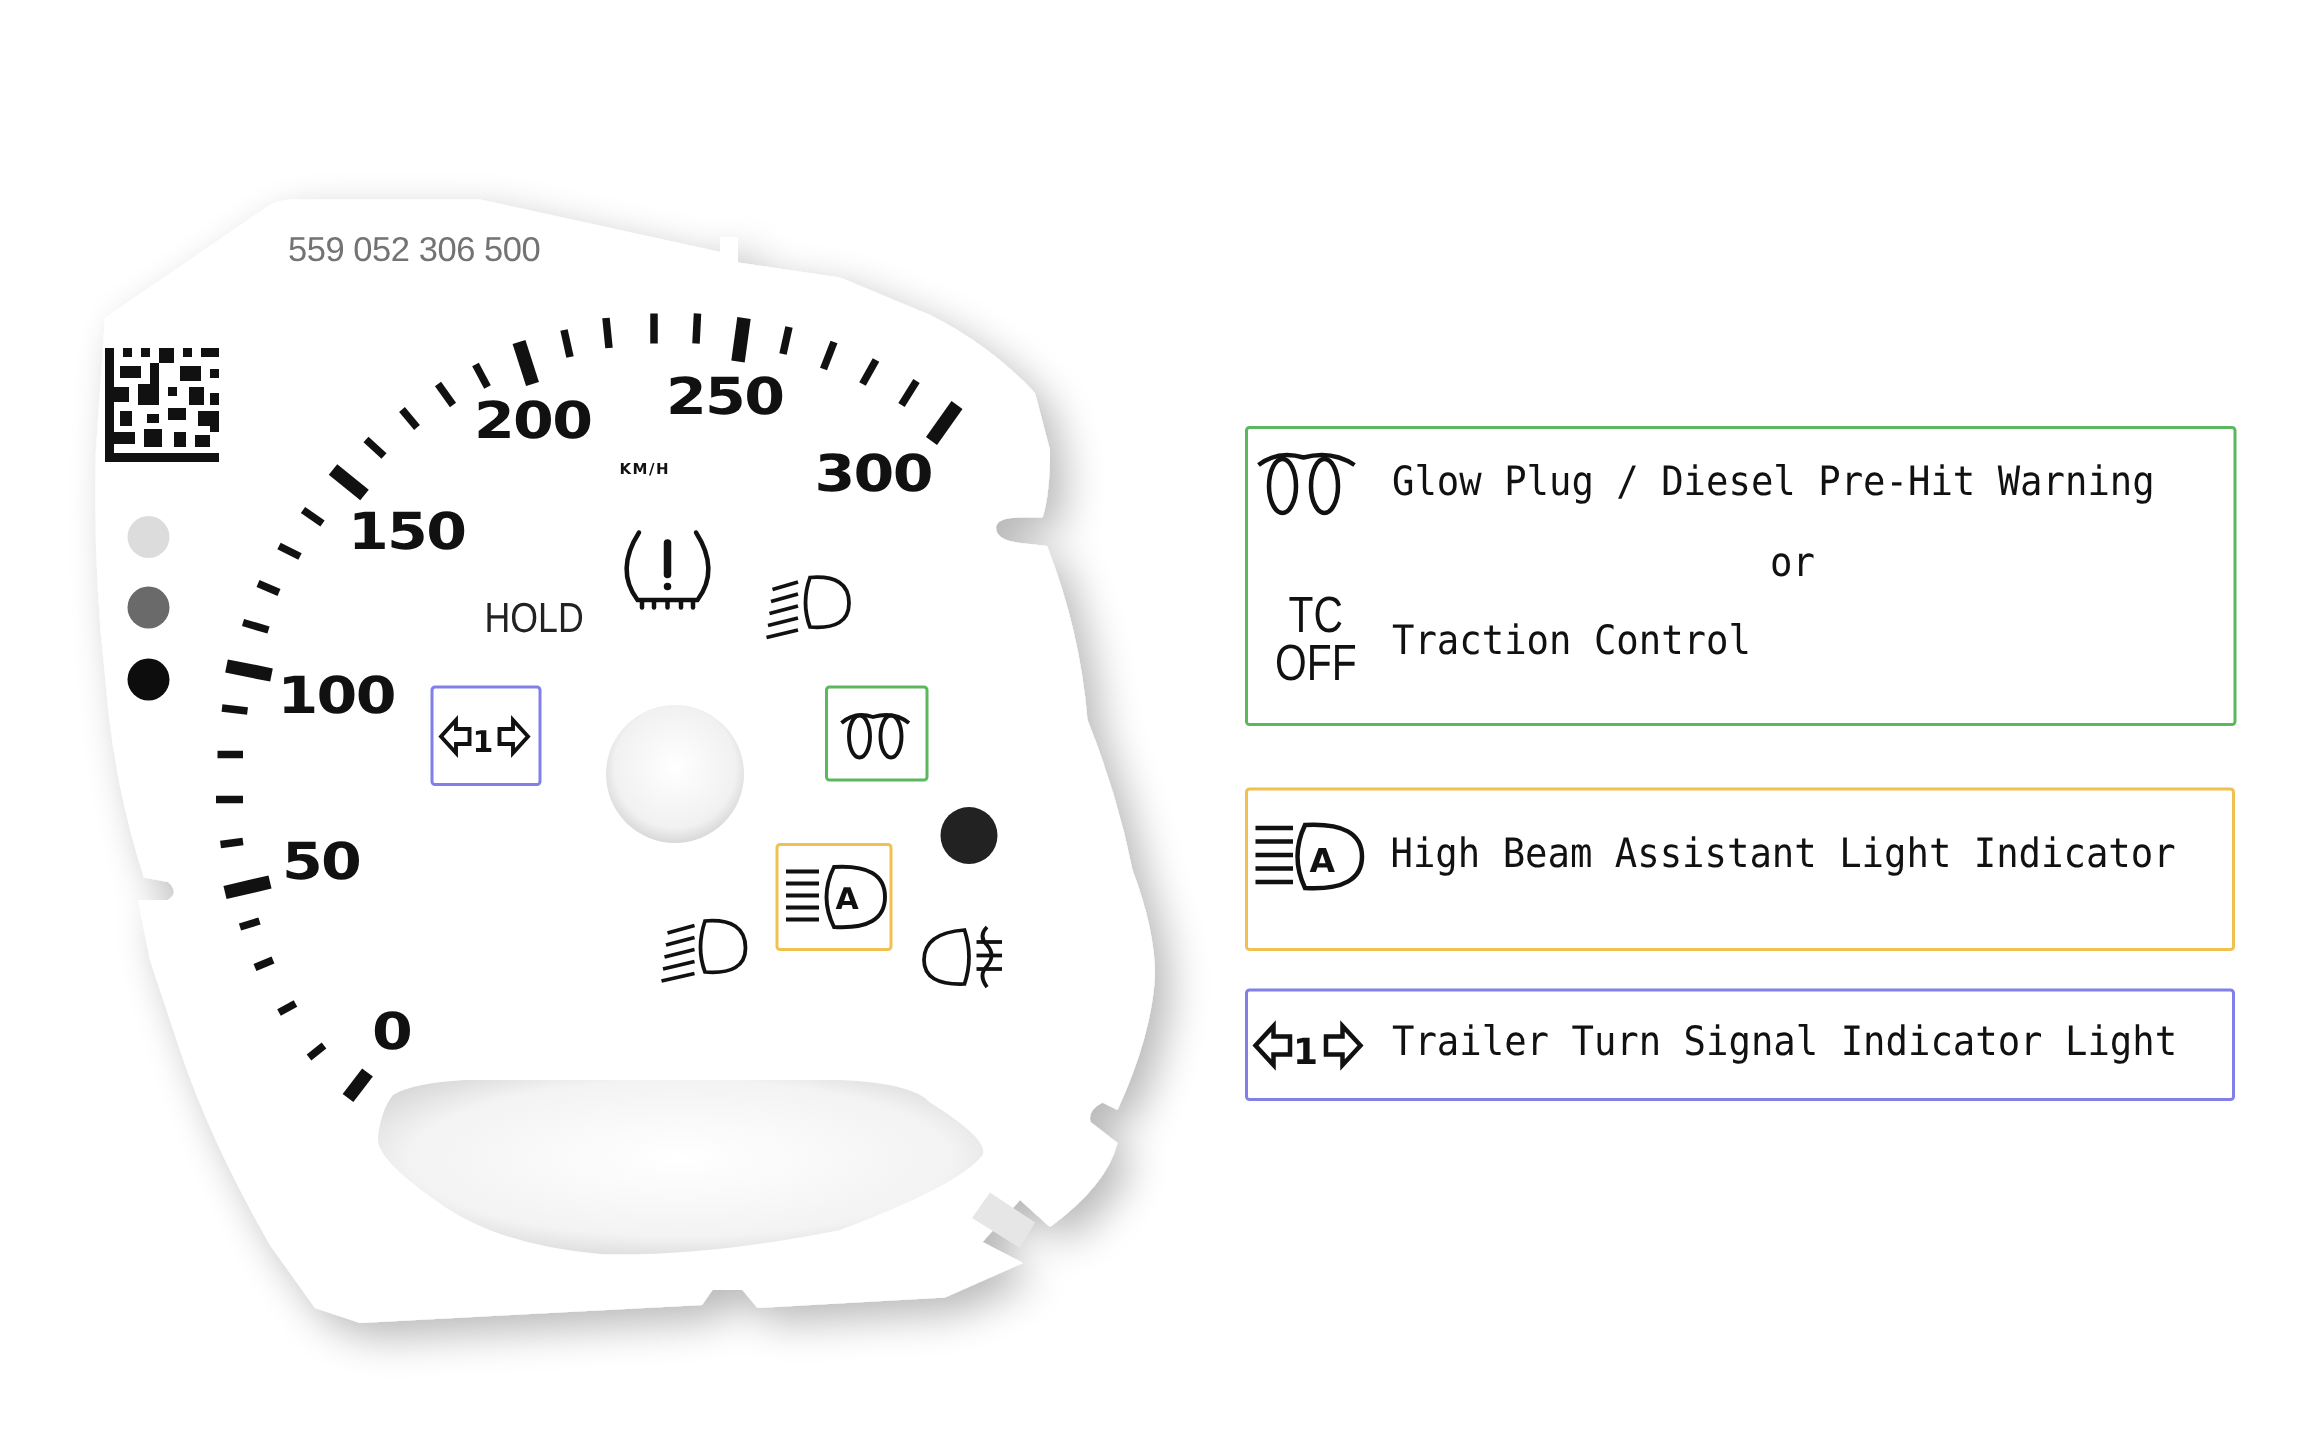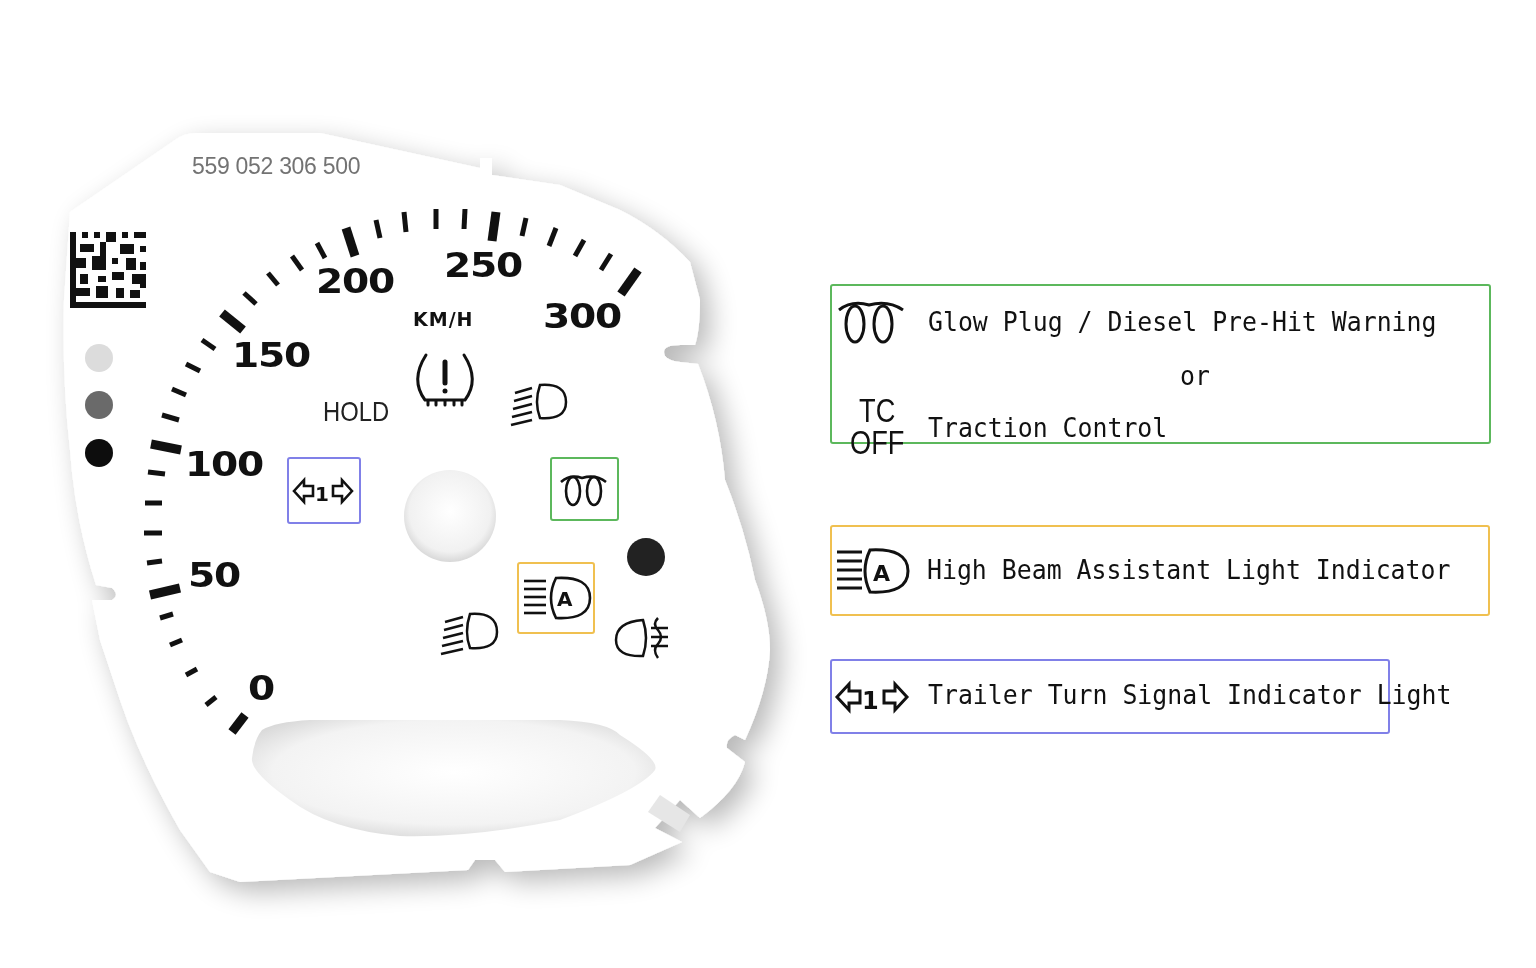--- a/index.html
+++ b/index.html
@@ -4,21 +4,21 @@
 <style>
   html, body { margin:0; padding:0; }
   body { width:1536px; height:968px; background:#ffffff; position:relative; overflow:hidden;
          font-family:"Liberation Sans", sans-serif; }
   #gauge-svg { position:absolute; left:0; top:0; }
   .part-number { position:absolute; left:192px; top:153px; font-size:23px; color:#737373;
                  font-family:"Liberation Sans", sans-serif; letter-spacing:-0.3px; }
   .speed-label { position:absolute; font-family:"DejaVu Sans", sans-serif; font-weight:bold;
                  font-size:34px; color:#111; letter-spacing:-1px; transform:scaleX(1.15); transform-origin:left top; }
   .unit-label { position:absolute; left:413px; top:308px; font-family:"DejaVu Sans", sans-serif;
-                font-weight:bold; font-size:19px; color:#111; letter-spacing:1px; }
+                font-weight:bold; font-size:10px; color:#111; letter-spacing:1px; }
   .hold-label { position:absolute; left:323px; top:396px; font-family:"Liberation Sans", sans-serif;
                 font-size:28px; color:#222; transform:scaleX(0.85); transform-origin:left top; }
   .hl-box { position:absolute; border:2px solid; border-radius:3px; box-sizing:border-box; }
   .legend { position:absolute; border:2px solid; border-radius:3px; box-sizing:border-box; background:#fff; }
   .legend-text { position:absolute; font-family:"DejaVu Sans Mono", monospace; font-size:27px; color:#111;
                  white-space:nowrap; transform:scaleX(0.92); transform-origin:left top; }
   .tc-off { position:absolute; font-family:"Liberation Sans", sans-serif; font-size:34px; line-height:32px;
             color:#111; text-align:center; transform:scaleX(0.8); transform-origin:left top; }
 </style>
 </head>
@@ -222,29 +222,29 @@
 <div class="speed-label" style="left:444px; top:245px;">250</div>
 <div class="speed-label" style="left:543px; top:296px;">300</div>
 
 <div class="unit-label">KM/H</div>
 <div class="hold-label">HOLD</div>
 
 <div class="hl-box" style="left:287px; top:457px; width:74px; height:67px; border-color:#8080e8;"></div>
 <div class="hl-box" style="left:550px; top:457px; width:69px; height:64px; border-color:#5cb85c;"></div>
 <div class="hl-box" style="left:517px; top:562px; width:78px; height:72px; border-color:#f0c050;"></div>
 
-<div class="legend" style="left:830px; top:284px; width:661px; height:160px; border-color:#5cb85c; background:transparent;">
+<div class="legend" style="left:830px; top:284px; width:661px; height:200px; border-color:#5cb85c; background:transparent;">
   <div class="legend-text" style="left:96px; top:20px;">Glow Plug / Diesel Pre-Hit Warning</div>
   <div class="legend-text" style="left:348px; top:74px;">or</div>
   <div class="tc-off" style="left:18px; top:108px;">
     <div>TC</div>
     <div>OFF</div>
   </div>
   <div class="legend-text" style="left:96px; top:126px;">Traction Control</div>
 </div>
 
-<div class="legend" style="left:830px; top:525px; width:660px; height:91px; border-color:#f0c050; background:transparent;">
+<div class="legend" style="left:830px; top:525px; width:660px; height:109px; border-color:#f0c050; background:transparent;">
   <div class="legend-text" style="left:95px; top:27px;">High Beam Assistant Light Indicator</div>
 </div>
 
-<div class="legend" style="left:830px; top:659px; width:560px; height:75px; border-color:#8080e8; background:transparent;">
+<div class="legend" style="left:830px; top:659px; width:660px; height:75px; border-color:#8080e8; background:transparent;">
   <div class="legend-text" style="left:96px; top:18px;">Trailer Turn Signal Indicator Light</div>
 </div>
 
 </body></html>

